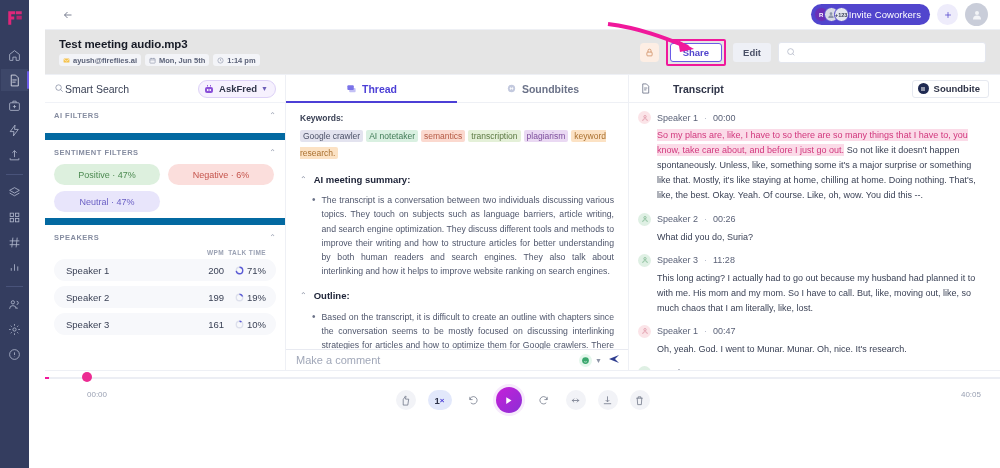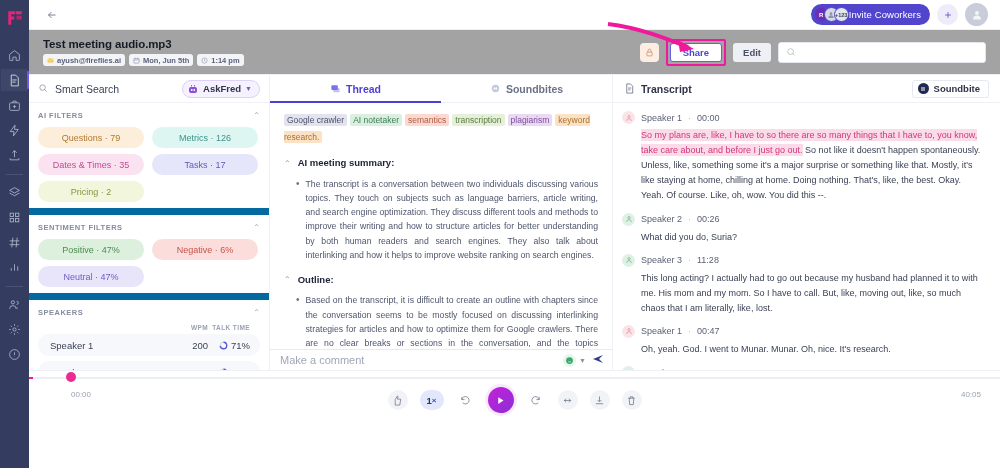--- a/index.html
+++ b/index.html
@@ -27,21 +27,21 @@
   .rail-ico svg { width: 13px; height: 13px; stroke: #b3bacf; fill: none; stroke-width: 1.5; }
   .rail-ico.active { background: #3d4769; }
   .rail-ico.active::after {
     content: ""; position: absolute; right: -1px; top: 2px; width: 2px; height: 18px;
     background: #6b5ce7; border-radius: 2px;
   }
   .rail-ico.active svg { stroke: #e8eaf2; }
   .rail-div { width: 17px; height: 1px; background: #49537a; margin: 5px 0 6px 0; }
 
   
-  .main { flex: 1; display: flex; flex-direction: column; height: 416px; min-width: 0; }
+  .main { flex: 1; display: flex; flex-direction: column; height: 416px; min-width: 0; padding-left: 16px; }
 
   
   .topbar {
     height: 30px; border-bottom: 1px solid #eef0f5; display: flex; align-items: center;
     padding: 0 12px 0 14px; flex: 0 0 30px; background: #fff;
   }
   .back-arrow { width: 18px; height: 18px; display: flex; align-items: center; justify-content: center; cursor: pointer; }
   .back-arrow svg { width: 12px; height: 12px; stroke: #5a6278; fill: none; stroke-width: 1.6; }
   .topbar-right { margin-left: auto; display: flex; align-items: center; gap: 7px; }
   .invite-btn {
@@ -66,21 +66,21 @@
   .plus-btn svg { width: 10px; height: 10px; stroke: #5145cd; stroke-width: 1.8; }
   .user-av {
     width: 23px; height: 23px; border-radius: 50%; background: #c9cdd9;
     display: flex; align-items: center; justify-content: center; cursor: pointer;
   }
   .user-av svg { width: 12px; height: 12px; fill: #f3f4f7; }
 
   
   .titlerow {
     height: 44px; flex: 0 0 44px; display: flex; align-items: center;
-    padding: 0 14px 0 14px; background: #a3a3a3;
+    padding: 0 14px 0 14px; background: #e5e5e5;
   }
   .title-left { display: flex; flex-direction: column; gap: 4px; }
   .file-title { font-size: 11.5px; font-weight: bold; color: #171b26; letter-spacing: -.1px; }
   .meta-row { display: flex; align-items: center; gap: 4px; }
   .meta-chip {
     display: flex; align-items: center; gap: 3px; background: #f3f4f8; border-radius: 3px;
     padding: 1.5px 4px; font-size: 7.5px; font-weight: bold; color: #5b6278;
   }
   .meta-chip svg { width: 7px; height: 7px; }
   .title-right { margin-left: auto; display: flex; align-items: center; gap: 7px; }
@@ -119,21 +119,21 @@
 
   
   .col-filters {
     width: 241px; flex: 0 0 241px; border-right: 1px solid #eef0f5;
     display: flex; flex-direction: column; min-height: 0; background: #fff;
   }
   .smart-head {
     height: 28px; flex: 0 0 28px; display: flex; align-items: center; padding: 0 9px;
     border-bottom: 1px solid #f0f2f7;
   }
-  .smart-title { display: flex; align-items: center; gap: 6px; font-size: 10.5px; color: #3b4256; font-weight: 500; }
+  .smart-title { display: flex; align-items: center; gap: 0; font-size: 10.5px; color: #3b4256; font-weight: 500; }
   .smart-title svg { width: 11px; height: 11px; stroke: #7b8299; fill: none; stroke-width: 1.5; }
   .askfred {
     margin-left: auto; display: flex; align-items: center; gap: 4px;
     background: #f6f1fe; border: 1px solid #ddd1f7; border-radius: 11px;
     padding: 2px 7px 2px 4px; cursor: pointer;
   }
   .af-ico { width: 12px; height: 12px; }
   .askfred span { font-size: 9.5px; font-weight: bold; color: #2f3448; }
   .askfred .chev { font-size: 7px; color: #6d5fb8; }
 
@@ -193,21 +193,21 @@
   .comment-bar input::placeholder { color: #a0a7b8; }
   .cb-emoji { width: 13px; height: 13px; border-radius: 50%; background: #e4f7ec; display: flex; align-items: center; justify-content: center; cursor: pointer; }
   .cb-emoji svg { width: 9px; height: 9px; }
   .cb-chev { font-size: 7px; color: #8c93a6; margin: 0 5px 0 3px; cursor: pointer; }
   .cb-send { cursor: pointer; }
   .cb-send svg { width: 14px; height: 12px; fill: #2f3d8f; }
 
   
   .col-tr { flex: 1; display: flex; flex-direction: column; min-height: 0; background: #fff; min-width: 0; }
   .tr-head { height: 28px; flex: 0 0 28px; display: flex; align-items: center; padding: 0 11px; border-bottom: 1px solid #eef0f5; }
-  .tr-title { display: flex; align-items: center; gap: 6px; font-size: 10.5px; font-weight: bold; color: #2f3448; }
+  .tr-title { display: flex; align-items: center; gap: 22px; font-size: 10.5px; font-weight: bold; color: #2f3448; }
   .tr-title svg { width: 11px; height: 11px; }
   .sb-btn {
     margin-left: auto; display: flex; align-items: flex-end; gap: 5px;
     border: 1px solid #e6e9f0; border-radius: 3px; padding: 2.5px 8px 2.5px 5px; cursor: pointer;
   }
   .sb-btn .cir { width: 11px; height: 11px; border-radius: 50%; background: #1f2a52; display: flex; align-items: center; justify-content: center; }
   .sb-btn .cir svg { width: 6px; height: 6px; fill: #fff; }
   .sb-btn span { font-size: 9.5px; font-weight: bold; color: #2f3448; }
   .tr-body { flex: 1; overflow: hidden; padding: 8px 14px 0 9px; }
   .tr-entry { margin-bottom: 9px; }
@@ -439,27 +439,20 @@
           </div>
         </div>
 
         <div class="filters-scroll">
 
           <div class="fsec">
             <div class="fsec-head">
               <div class="fsec-title">AI FILTERS</div>
               <div class="fsec-chev">⌃</div>
             </div>
-            <div class="chips" id="ai-chips">
-                <div class="chip" style="background: rgb(253, 238, 219); color: rgb(176, 122, 46);">Questions · 79</div>
-                <div class="chip" style="background: rgb(221, 246, 242); color: rgb(62, 147, 139);">Metrics · 126</div>
-                <div class="chip" style="background: rgb(251, 226, 240); color: rgb(189, 75, 149);">Dates &amp; Times · 35</div>
-                <div class="chip" style="background: rgb(230, 230, 251); color: rgb(91, 91, 196);">Tasks · 17</div>
-                <div class="chip" style="background: rgb(241, 246, 220); color: rgb(138, 148, 69);">Pricing · 2</div>
-              </div>
           </div>
 
           <div class="fsec">
             <div class="fsec-head">
               <div class="fsec-title">SENTIMENT FILTERS</div>
               <div class="fsec-chev">⌃</div>
             </div>
             <div class="chips" id="sent-chips">
                 <div class="chip" style="background: rgb(221, 240, 222); color: rgb(76, 138, 81);">Positive · 47%</div>
                 <div class="chip" style="background: rgb(251, 222, 220); color: rgb(197, 84, 76);">Negative · 6%</div>
@@ -527,20 +520,21 @@
           <div class="tab">
             <svg viewBox="0 0 24 24">
                 <circle cx="12" cy="12" r="8" fill="#c3c9de"></circle>
                 <path d="M8 12h8M10 9v6M14 9v6" stroke="#fff" stroke-width="1.6"></path>
               </svg>
             <span>Soundbites</span>
           </div>
         </div>
 
         <div class="thread-body">
+          <div class="kw-label">Keywords:</div>
           <div class="kw-list" id="kw-list"><span class="kw" style="background: rgb(227, 227, 239); color: rgb(74, 80, 102);">Google crawler</span><span class="kw" style="background: rgb(217, 240, 225); color: rgb(63, 122, 85);">AI notetaker</span><span class="kw" style="background: rgb(251, 217, 207); color: rgb(181, 90, 69);">semantics</span><span class="kw" style="background: rgb(228, 240, 216); color: rgb(93, 122, 68);">transcription</span><span class="kw" style="background: rgb(234, 217, 243); color: rgb(125, 77, 156);">plagiarism</span><span class="kw" style="background: rgb(252, 226, 196); color: rgb(169, 112, 47);">keyword research.</span></div>
           <div id="thread-sections">
               <div class="sec-head">
                 <span class="cv">⌃</span>
                 <span class="tx">AI meeting summary:</span>
               </div>
               <div class="bullet">
                 <span class="dot">•</span>
                 <p>The transcript is a conversation between two individuals discussing various topics. They touch on subjects such as language barriers, article writing, and search engine optimization. They discuss different tools and methods to improve their writing and how to structure articles for better understanding by both human readers and search engines. They also talk about interlinking and how it helps to improve website ranking on search engines.</p>
               </div>

